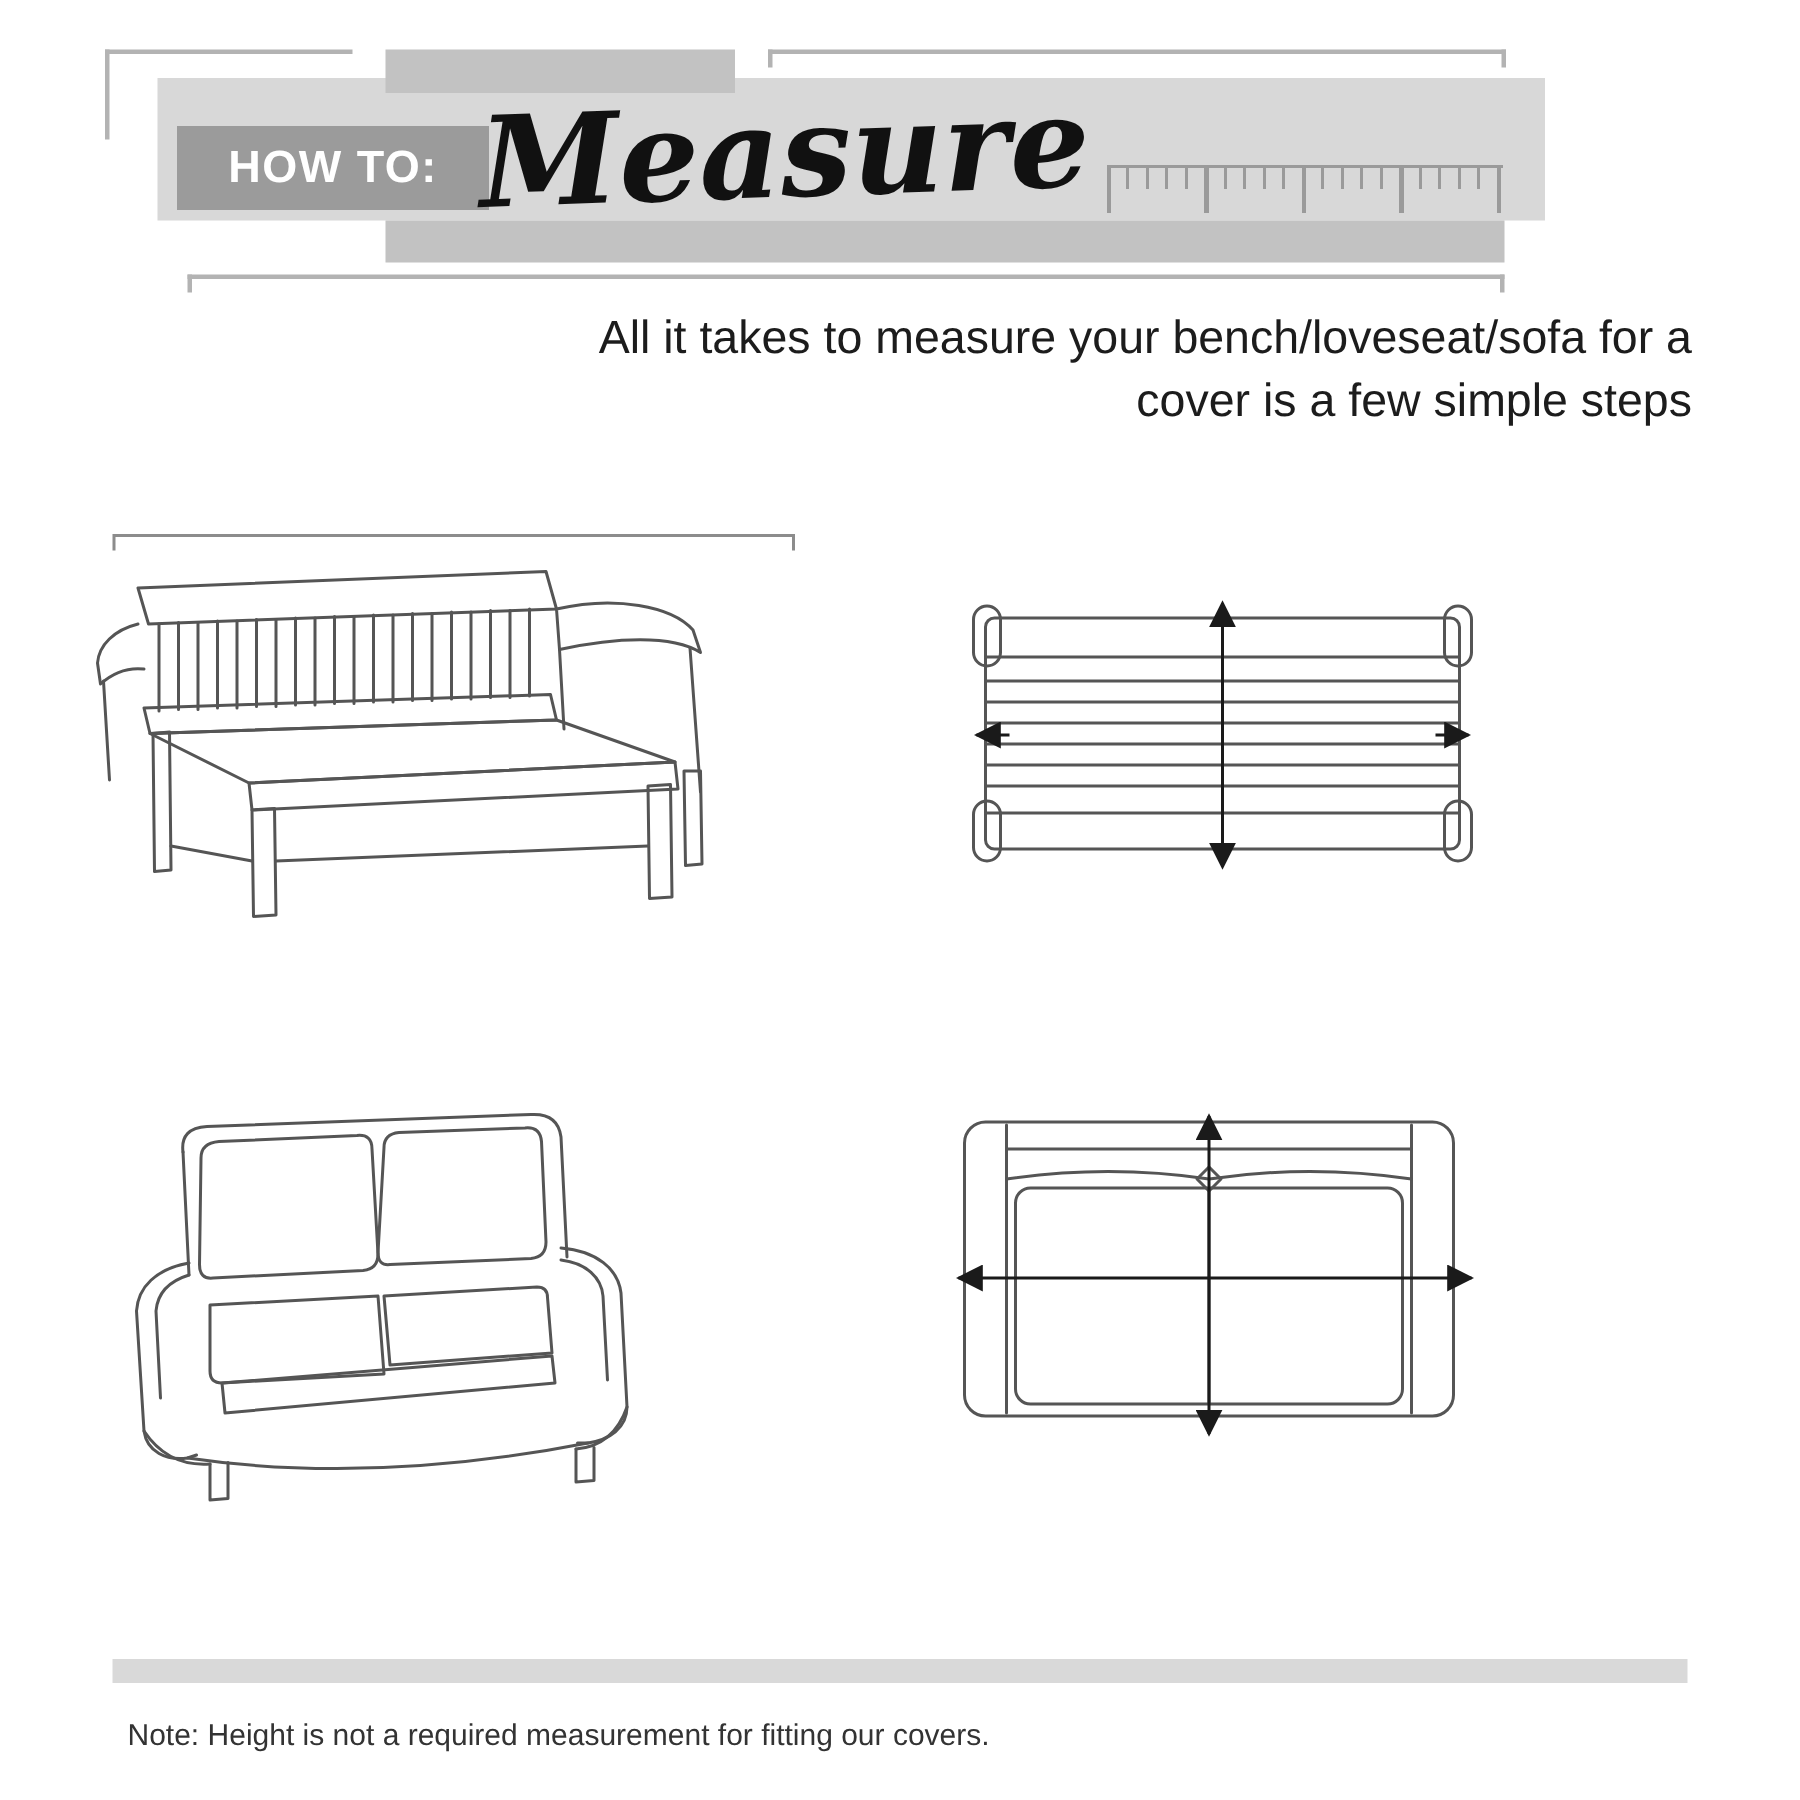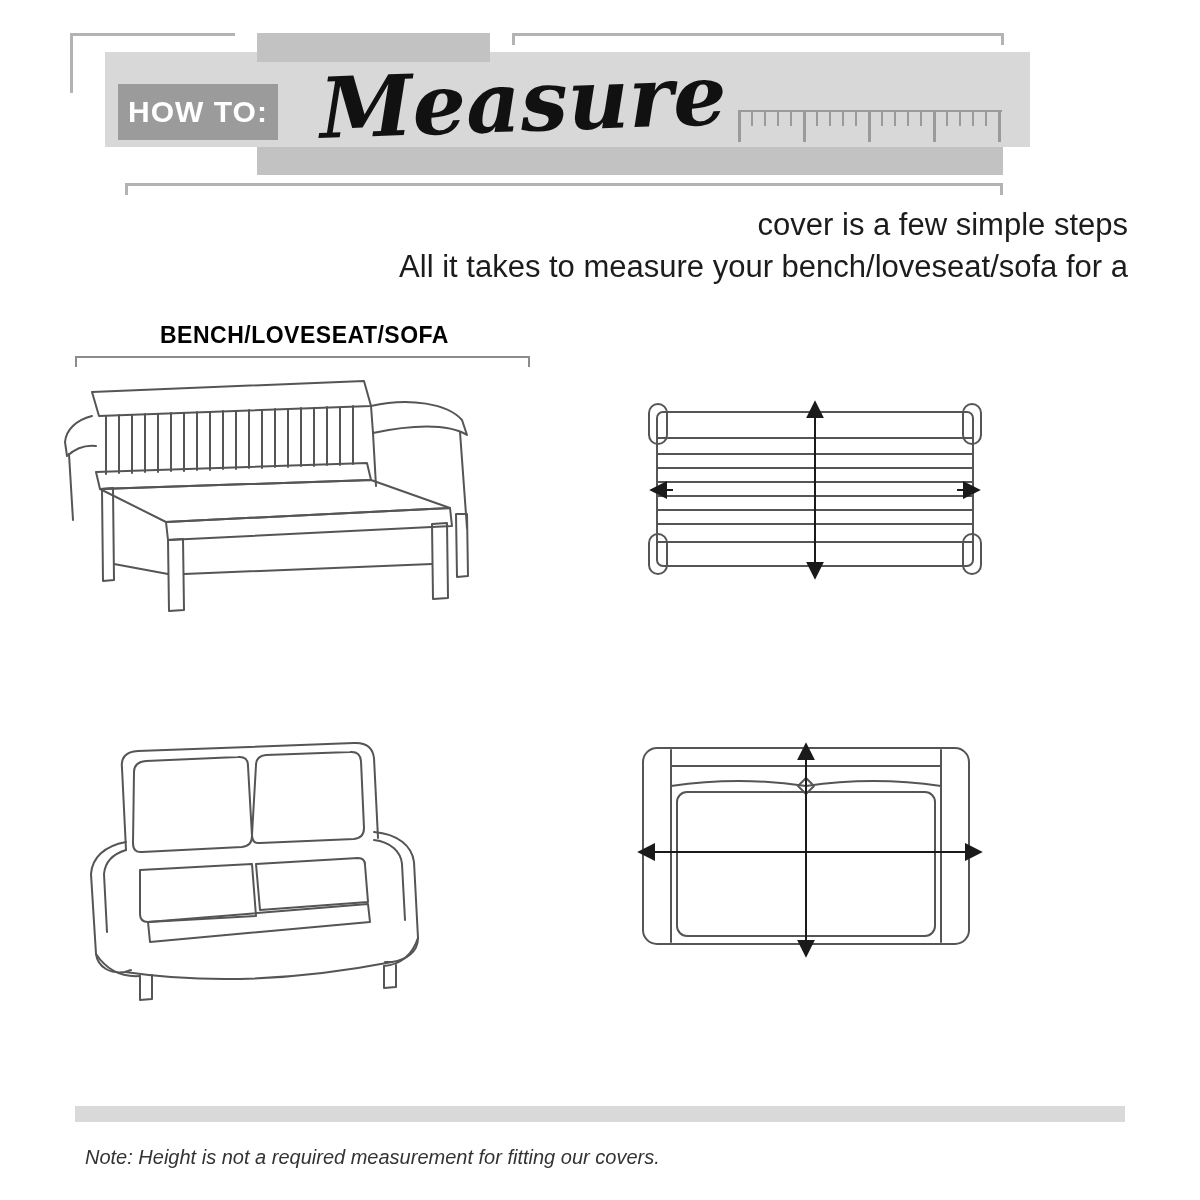--- a/index.html
+++ b/index.html
@@ -7,21 +7,21 @@
     position:relative;width:1200px;height:1200px;margin:0 auto;
     background:#fff;overflow:hidden;
     font-family:"Liberation Sans",sans-serif;color:var(--ink,#1a1a1a);
   }
   
   .banner{position:absolute;left:105px;top:52px;width:925px;height:95px;background:var(--banner-light,#d8d8d8);}
   .banner-block{position:absolute;background:var(--banner-mid,#c2c2c2);}
   .banner-block.top{left:257px;top:33px;width:233px;height:29px;}
   .banner-block.bottom{left:257px;top:147px;width:746px;height:28px;}
   .kicker{
-    position:absolute;left:118px;top:84px;width:160px;height:56px;
+    position:absolute;left:118px;top:84px;width:208px;height:56px;
     background:var(--kicker-bg,#9b9b9b);color:#fff;font-weight:bold;font-size:30px;letter-spacing:1px;
     display:flex;align-items:center;justify-content:center;
   }
   .title-script{
     position:absolute;left:318px;top:52px;width:410px;height:100px;
     font-family:"DejaVu Serif",serif;font-style:italic;font-weight:bold;
     font-size:84px;line-height:100px;text-align:center;color:#111;
     transform:rotate(-2deg);
   }
   .ruler{position:absolute;left:738px;top:110px;width:264px;height:32px;border-top:2px solid #9a9a9a;}
@@ -43,21 +43,21 @@
   .illus{position:absolute;}
   .art{stroke:var(--line-art,#555);fill:none;stroke-width:2;stroke-linecap:round;stroke-linejoin:round;}
   .dim{stroke:#1a1a1a;fill:none;stroke-width:2;}
   #bench-side{left:58px;top:368px;}
   #bench-top{left:645px;top:398px;}
   #sofa-side{left:58px;top:728px;}
   #sofa-top{left:635px;top:740px;}
   
   .caption{position:absolute;left:598px;top:1032px;width:520px;font-size:24px;line-height:33px;color:#1c1c1c;}
   .divider{position:absolute;left:75px;top:1106px;width:1050px;height:16px;background:#d9d9d9;}
-  .note{position:absolute;left:85px;top:1146px;font-size:20px;color:#333;font-style:italic;}
+  .note{position:absolute;left:85px;top:1146px;font-size:20px;color:#333;}
 </style>
 </head>
 <body>
 
 <div class="canvas">
 
   <div class="mark" style="left:70px;top:33px;width:165px;height:3px;"></div>
   <div class="mark" style="left:70px;top:33px;width:3px;height:60px;"></div>
   <div class="mark" style="left:512px;top:33px;width:492px;height:3px;"></div>
   <div class="tickmark" style="left:512px;top:33px;"></div>
@@ -70,25 +70,24 @@
   <div class="banner-block top"></div>
   <div class="banner-block bottom"></div>
   <div class="kicker">HOW TO:</div>
   <div class="title-script">Measure</div>
   <div class="ruler">
     <div class="small"></div>
     <div class="large"></div>
   </div>
 
   <div class="intro">
+    <div>All it takes to measure your bench/loveseat/sofa for a</div>
     <div>cover is a few simple steps</div>
-    <div>All it takes to measure your bench/loveseat/sofa for a</div>
   </div>
 
-  <div class="section-label">BENCH/LOVESEAT/SOFA</div>
   <div class="measure-line">
     <i class="tick l"></i>
     <i class="tick r"></i>
   </div>
 
   <svg id="bench-side" class="illus" width="430" height="260" viewBox="0 0 430 260">
     <g class="art">
       <path d="M34 24 L306 13 L313 38 L41 48 Z"></path>
       <path d="M48 48 V106 M61 47 V105 M74 47 V105 M87 46 V104 M100 46 V104 M113 45 V103 M126 45 V103 M139 44 V102 M152 44 V102 M165 43 V101 M178 43 V101 M191 42 V100 M204 42 V100 M217 41 V99 M230 41 V99 M243 40 V98 M256 40 V98 M269 39 V97 M282 39 V97 M295 38 V96"></path>
       <path d="M38 104 L309 95 L313 112 L42 121 Z"></path>

